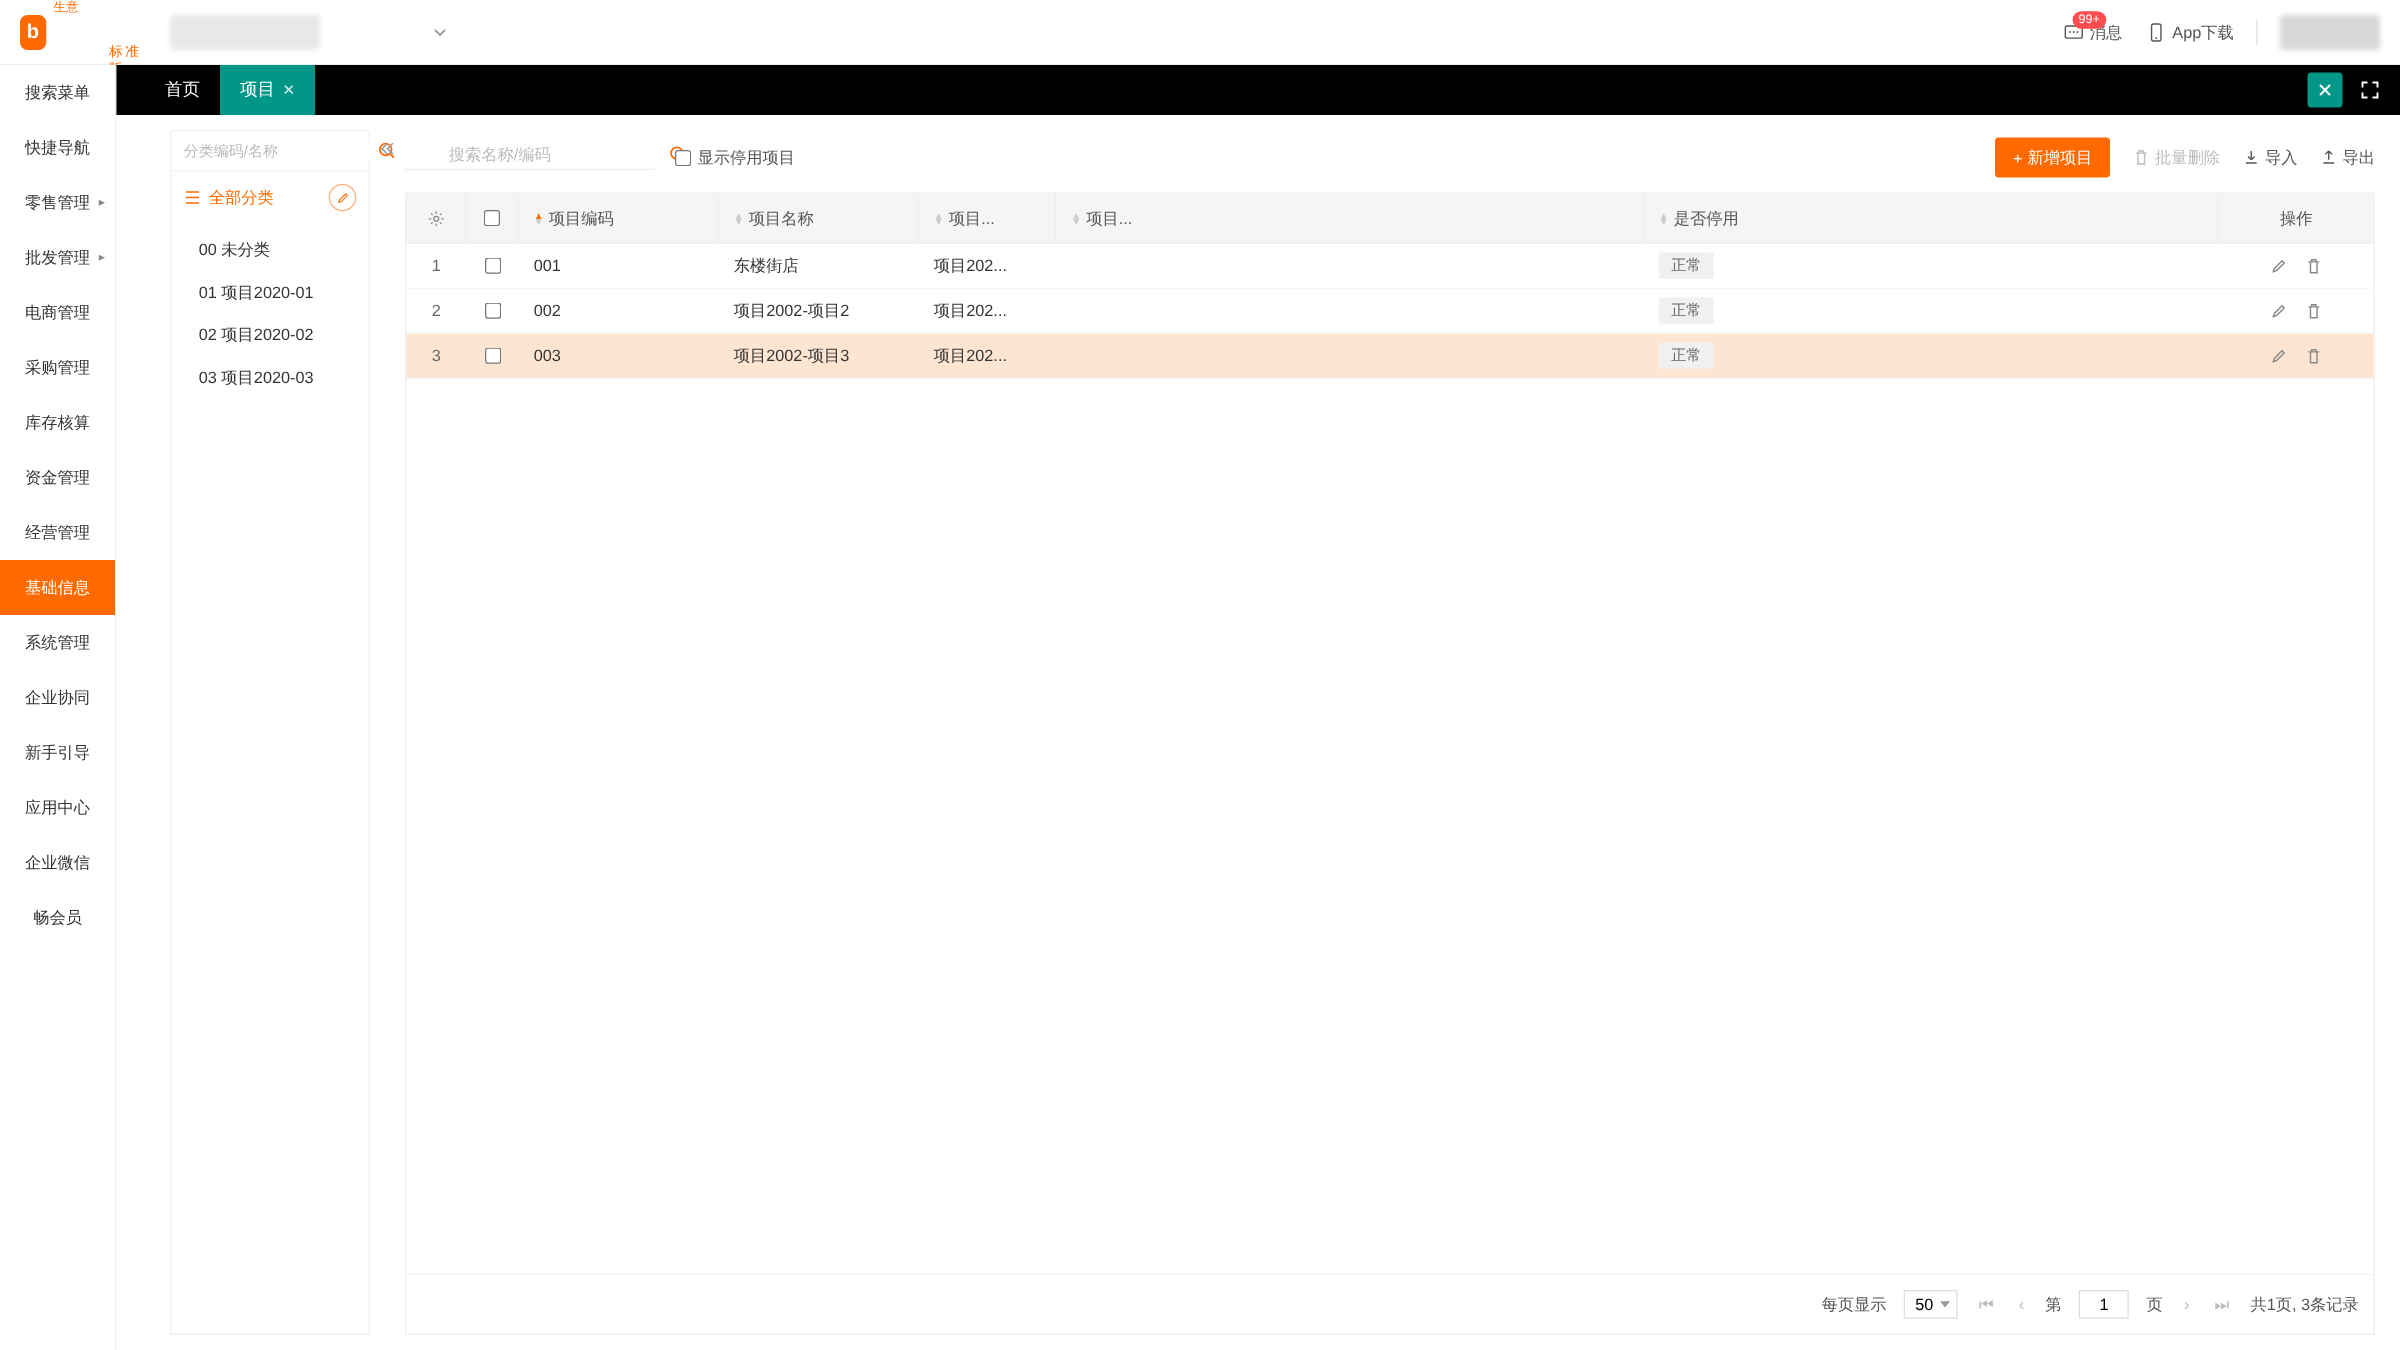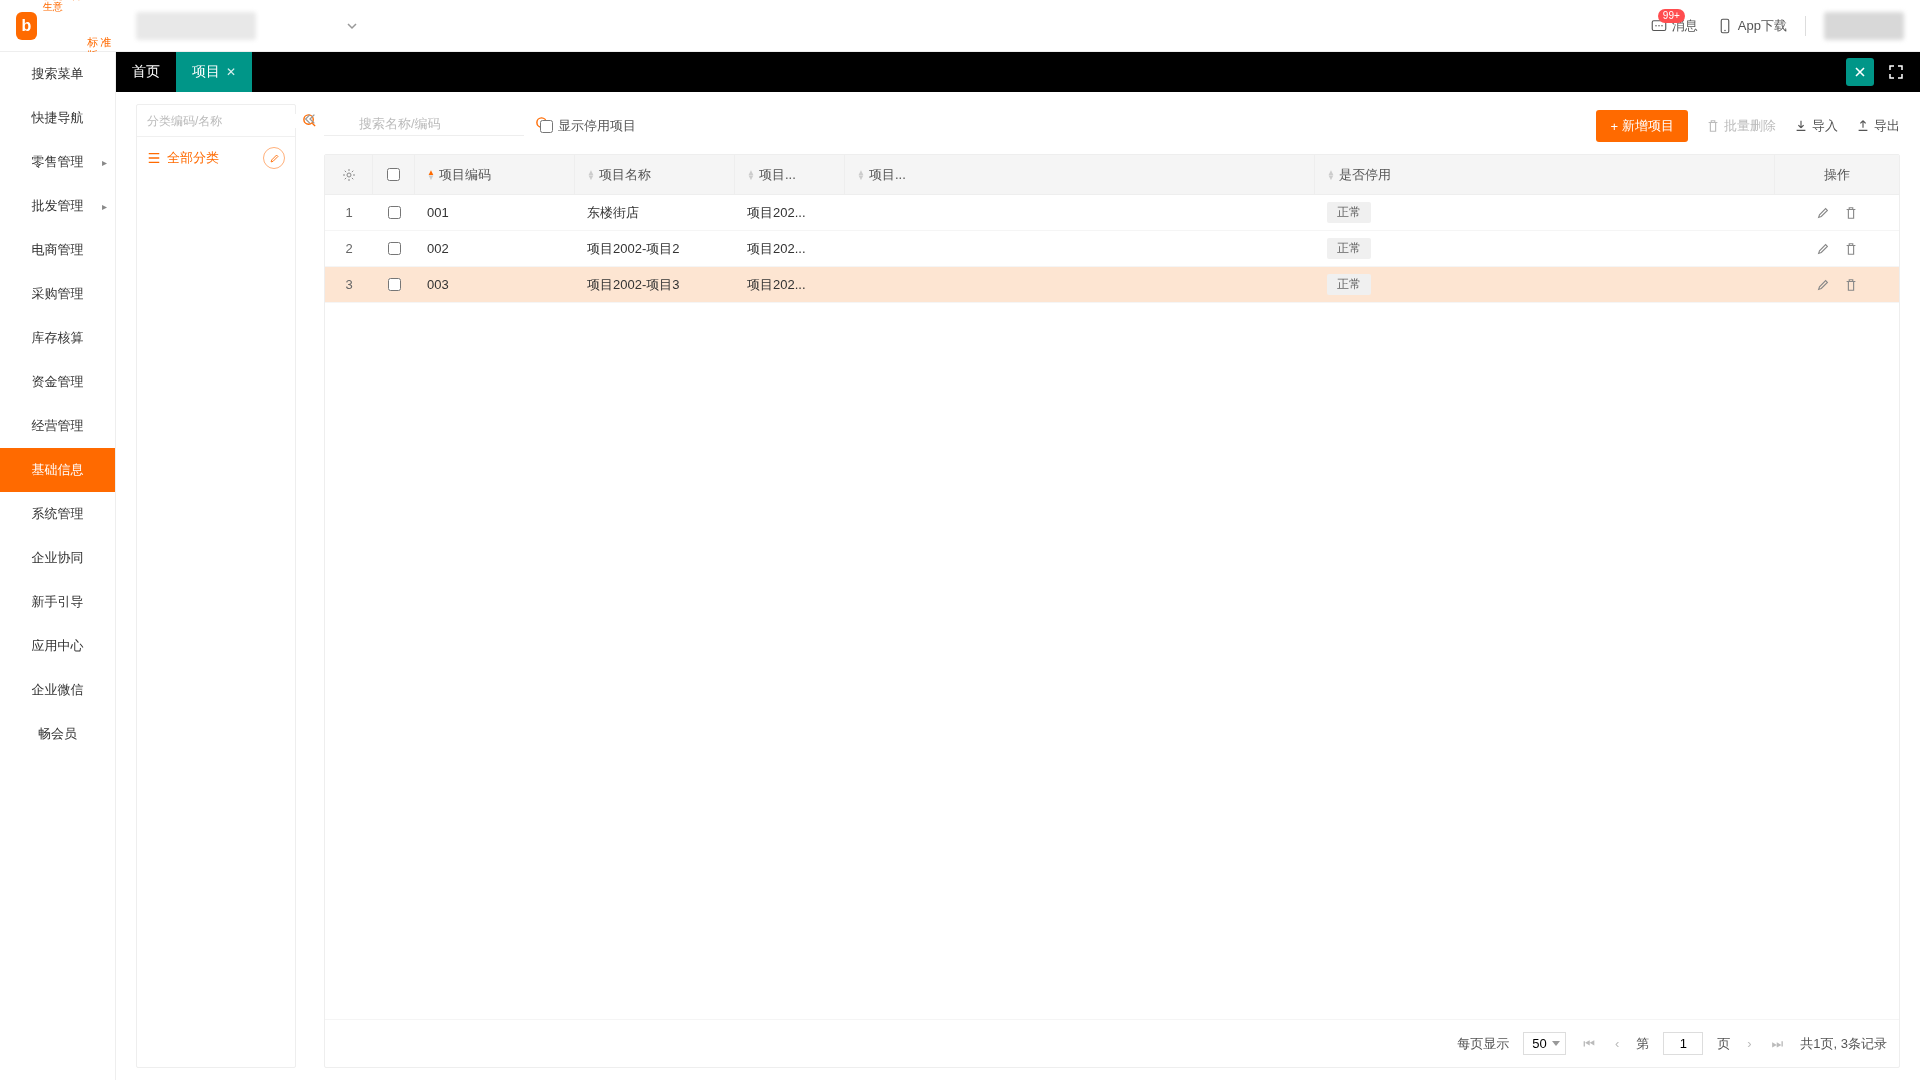--- a/index.html
+++ b/index.html
@@ -28,21 +28,21 @@
 .tab.active { background: #009688; }
 .tab .close-x { font-size: 12px; opacity: 0.85; }
 .tab-bar-right { margin-left: auto; display: flex; align-items: center; gap: 8px; padding-right: 10px; }
 .tab-btn { width: 28px; height: 28px; display: flex; align-items: center; justify-content: center; color: #fff; cursor: pointer; border-radius: 3px; }
 .tab-btn.close-sq { background: #009688; }
 
 
 .layout { display: flex; height: calc(1080px - 52px - 40px); }
 
 
-.sidebar { width: 116px; background: #fff; border-right: 1px solid #eee; position: absolute; left:0; top:52px; bottom:0; z-index:5;}
+.sidebar { width: 93px; background: #fff; border-right: 1px solid #eee; position: absolute; left:0; top:52px; bottom:0; z-index:5;}
 .side-item { height: 44px; display: flex; align-items: center; justify-content: center; font-size: 13px; color: #333; cursor: pointer; position: relative; gap: 4px; }
 .side-item.active { background: #ff6a00; color: #fff; }
 .side-chevron { position: absolute; right: 8px; font-size: 10px; color: #888; }
 
 
 .main { flex: 1; display: flex; background: #fff; padding: 12px 20px 12px 136px; gap: 0; position:relative; }
 
 
 .cat-panel { width: 160px; border: 1px solid #eee; border-radius: 2px; background: #fff; display: flex; flex-direction: column; }
 .cat-search { display: flex; align-items: center; padding: 8px 10px; border-bottom: 1px solid #f0f0f0; }
@@ -242,20 +242,26 @@
         <svg class="cat-all-icon" viewBox="0 0 16 16">
             <path d="M2 3h12M2 8h12M2 13h12" stroke="#ff6a00" stroke-width="1.5"></path>
           </svg>
         <span>全部分类</span>
         <span class="cat-edit-btn">
           <svg width="11" height="11" viewBox="0 0 16 16">
               <path d="M3 13l1-3 7-7 2 2-7 7-3 1z" fill="none" stroke="#ff6a00" stroke-width="1.3"></path>
             </svg>
         </span>
       </div>
+      <div class="cat-list" id="cat-list">
+          <div class="cat-item">00 未分类</div>
+          <div class="cat-item">01 项目2020-01</div>
+          <div class="cat-item">02 项目2020-02</div>
+          <div class="cat-item">03 项目2020-03</div>
+        </div>
     </div>
 
     <div class="collapse-handle">
       <svg width="14" height="14" viewBox="0 0 16 16">
           <path d="M8 3L3 8l5 5M13 3L8 8l5 5" fill="none" stroke="#999" stroke-width="1.5"></path>
         </svg>
     </div>
 
     <div class="content">
       <div class="toolbar">

